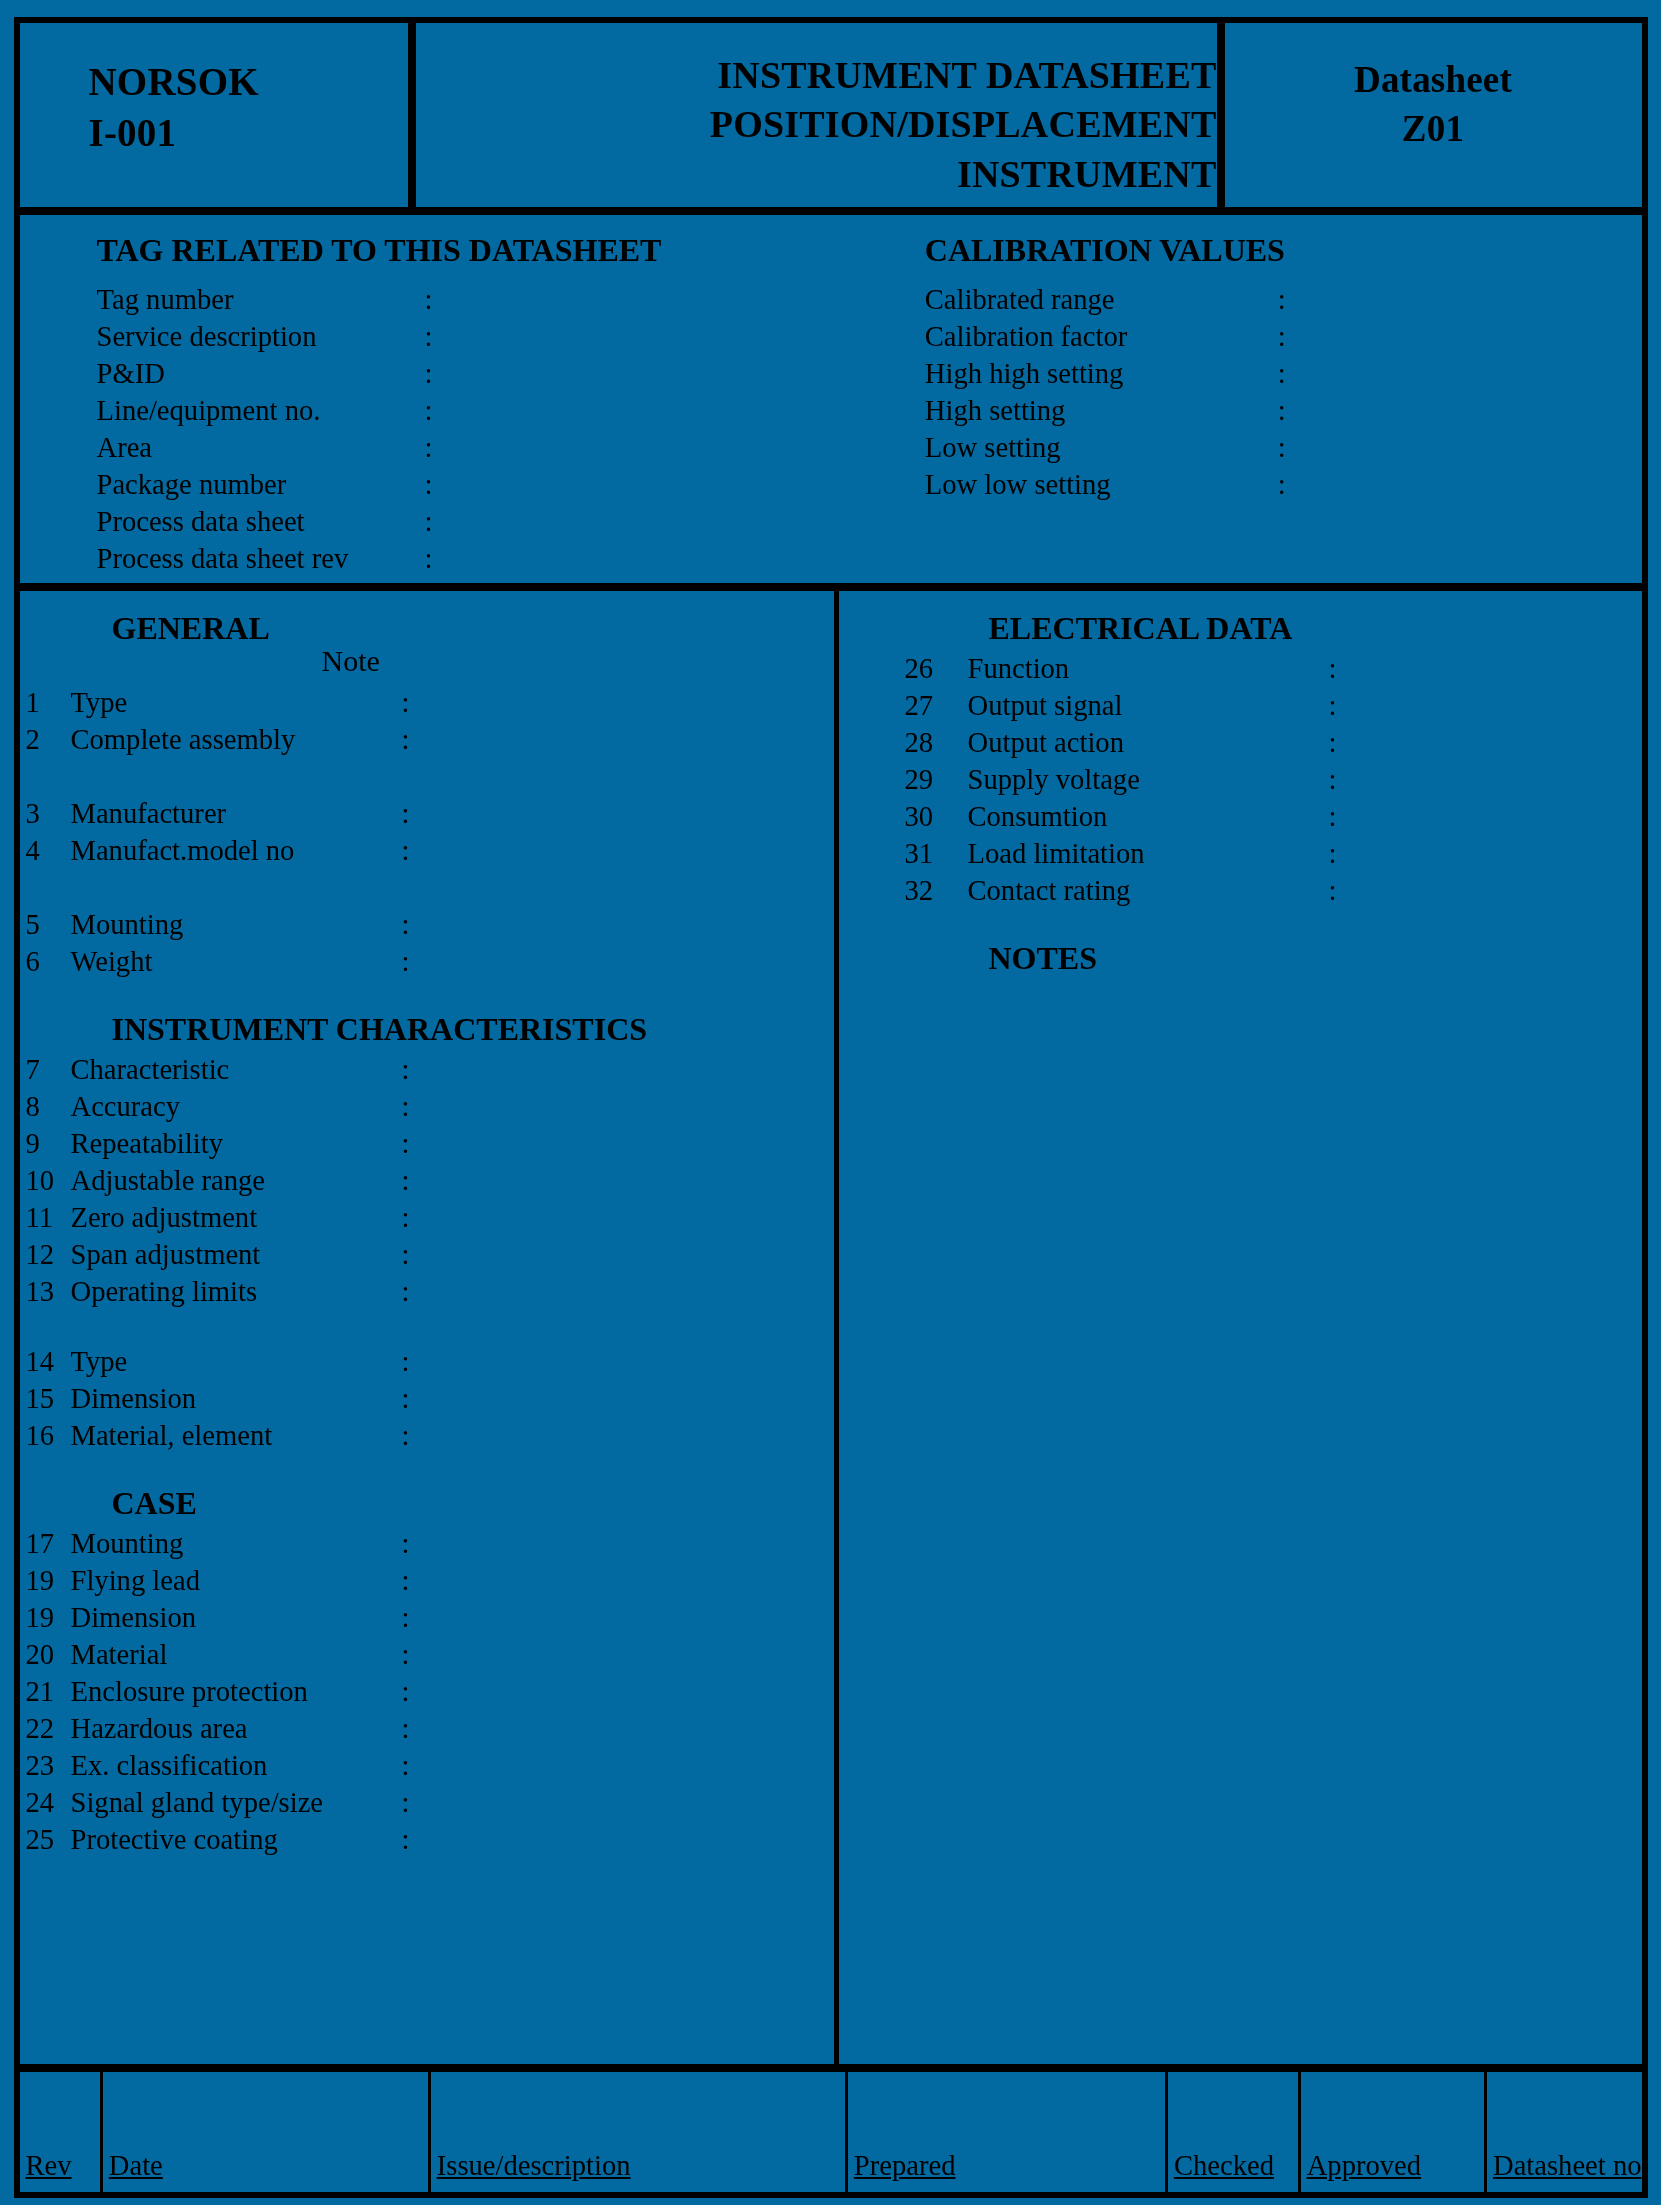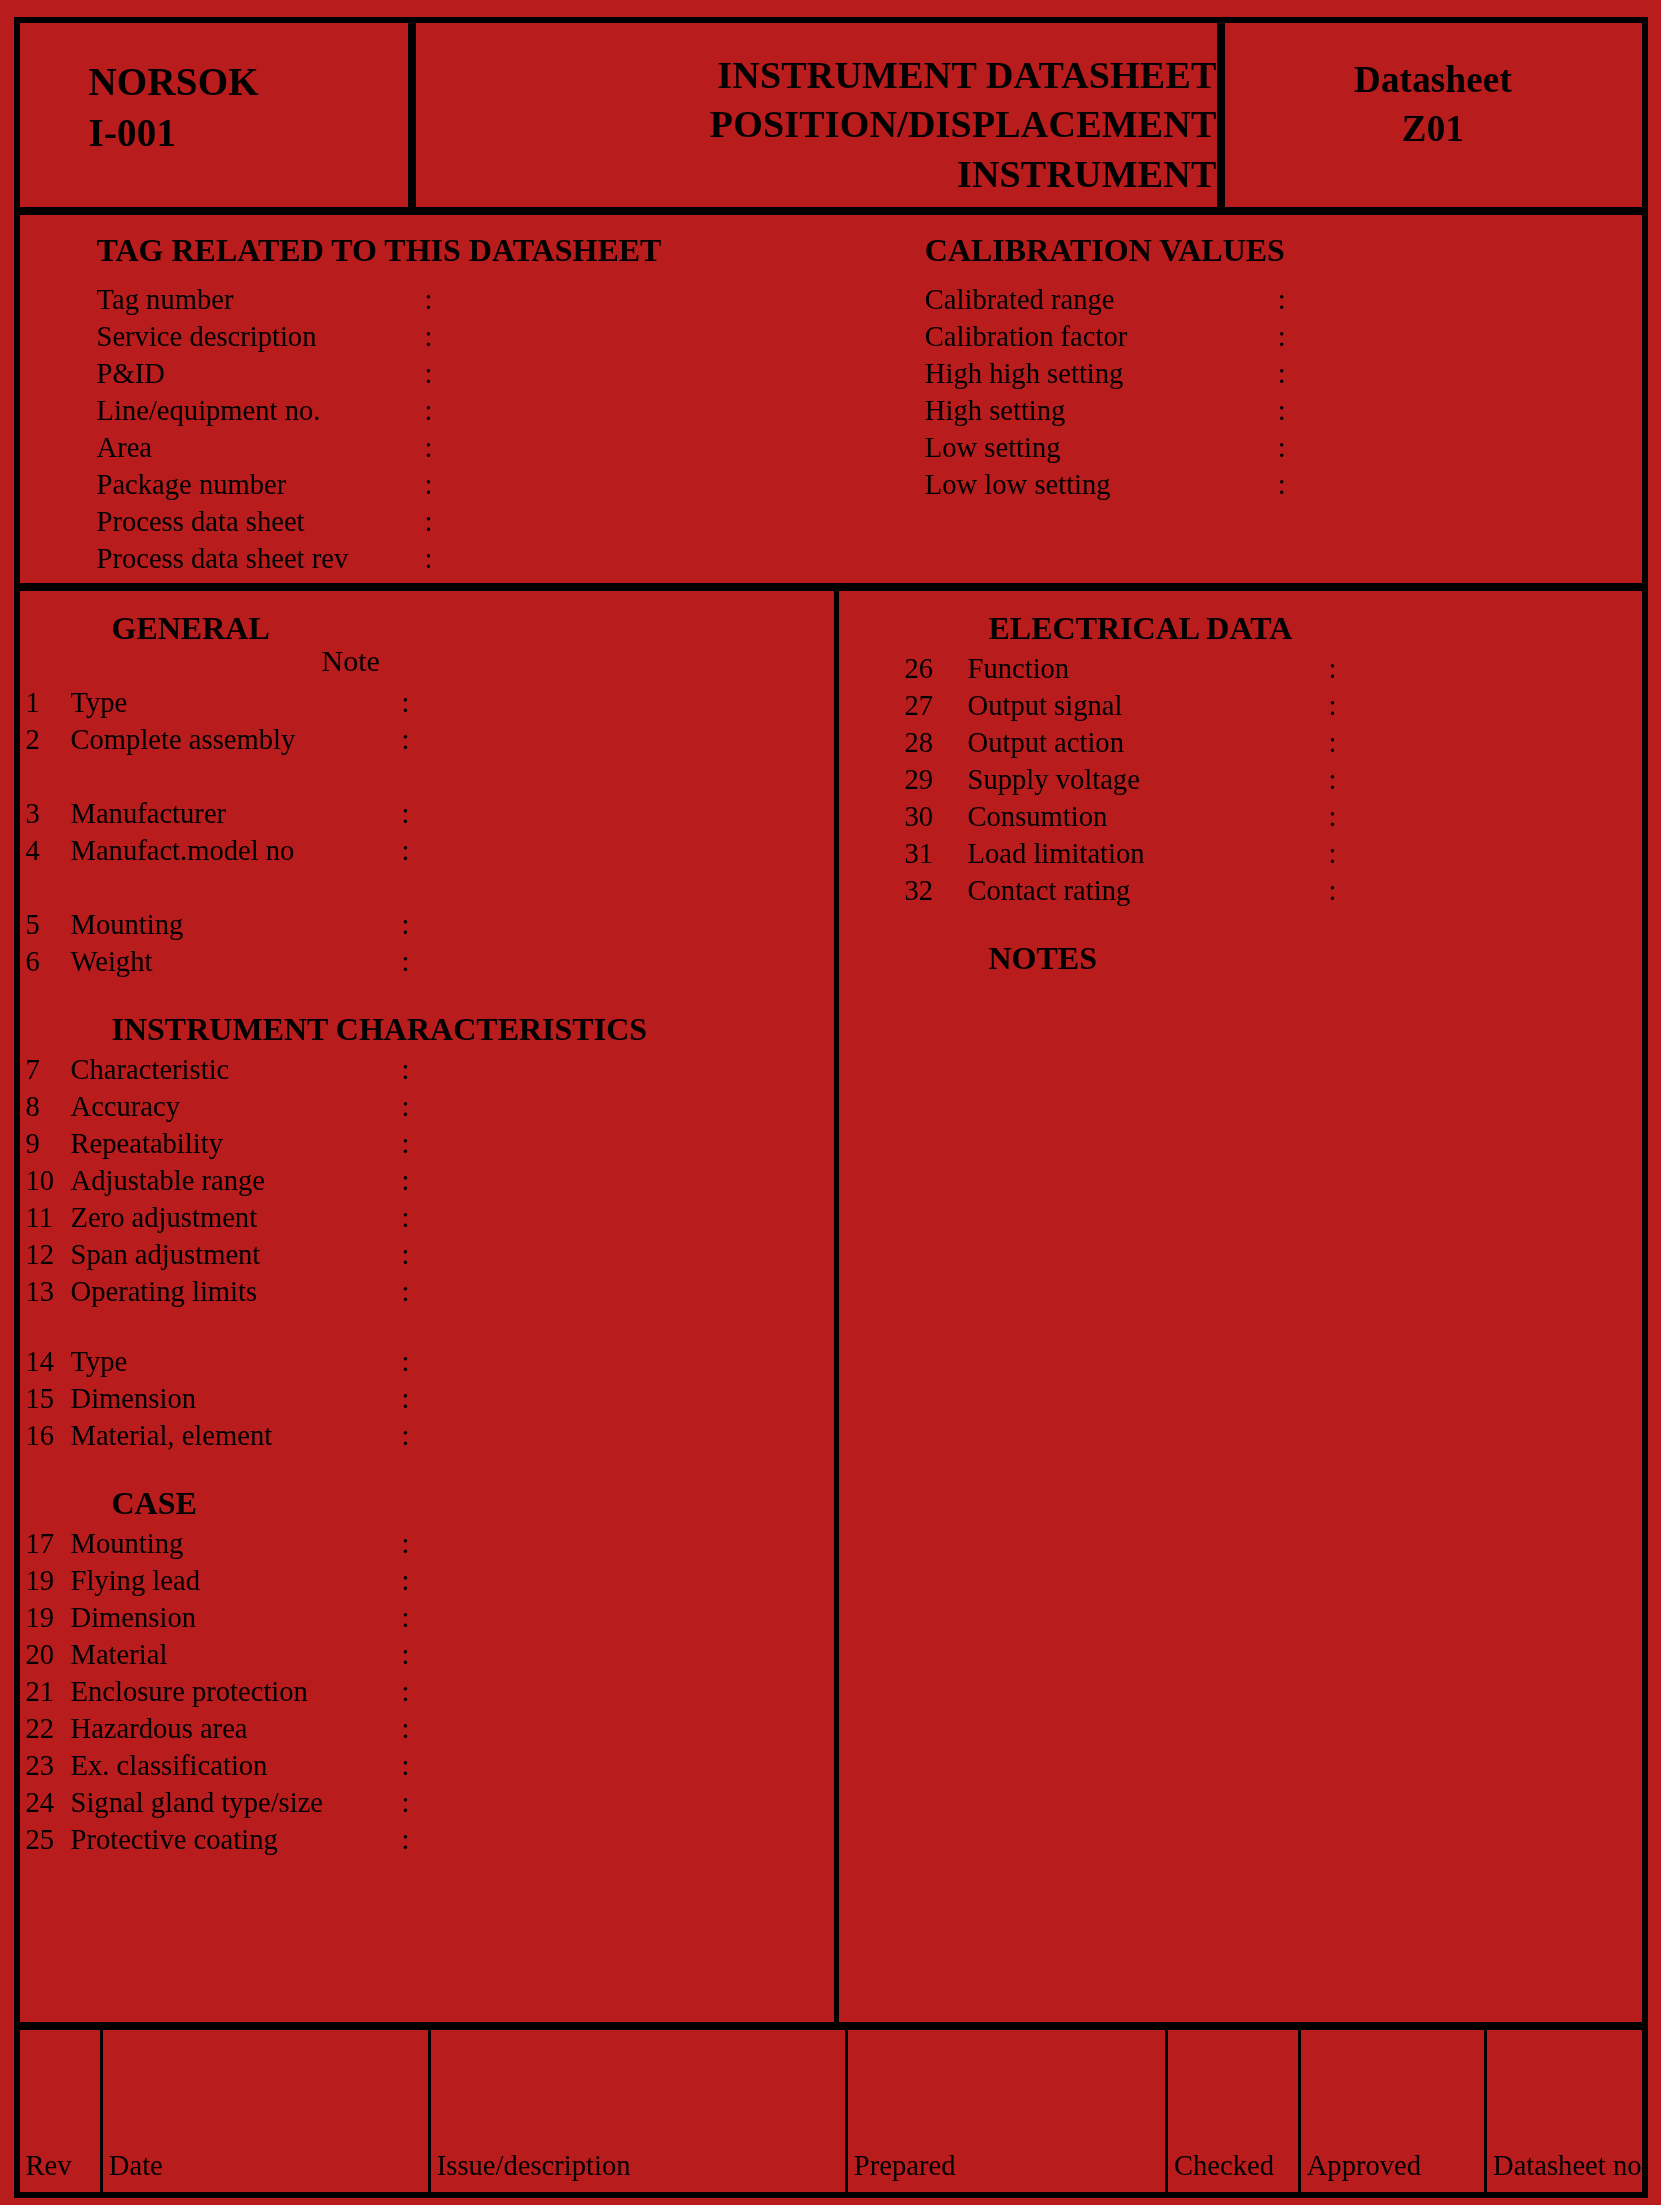--- a/index.html
+++ b/index.html
@@ -8,21 +8,21 @@
     background: #ffffff;
   }
   body {
     font-family: "Liberation Serif", "DejaVu Serif", serif;
     color: #000000;
   }
   #sheet {
     position: relative;
     width: 1661px;
     height: 2205px;
-    background: #b91c1c;
+    background: #0369a1;
     box-sizing: border-box;
     padding: 16.5px 13.5px 7.5px 13.5px;
   }
   .frame {
     position: relative;
     width: 100%;
     height: 100%;
     border: 6.8px solid #000;
     box-sizing: border-box;
     display: flex;
@@ -163,23 +163,24 @@
   }
   .item-label { width: 331px; }
   .col-right .item-label { width: 361px; }
   .item-colon { width: 18px; }
   .gap { height: 37px; }
   .grp-space { height: 33px; }
 
   
   .footer {
     flex: 0 0 auto;
-    height: 162px;
-    display: flex;
-    box-sizing: border-box;
+    height: 120px;
+    display: flex;
+    box-sizing: border-box;
+    text-decoration: underline;
   }
   .f-cell {
     box-sizing: border-box;
     border-right: 3.8px solid #000;
     display: flex;
     align-items: flex-end;
     padding: 0 0 10.5px 6px;
     font-size: 28.6px;
     line-height: 1.0;
     white-space: nowrap;

